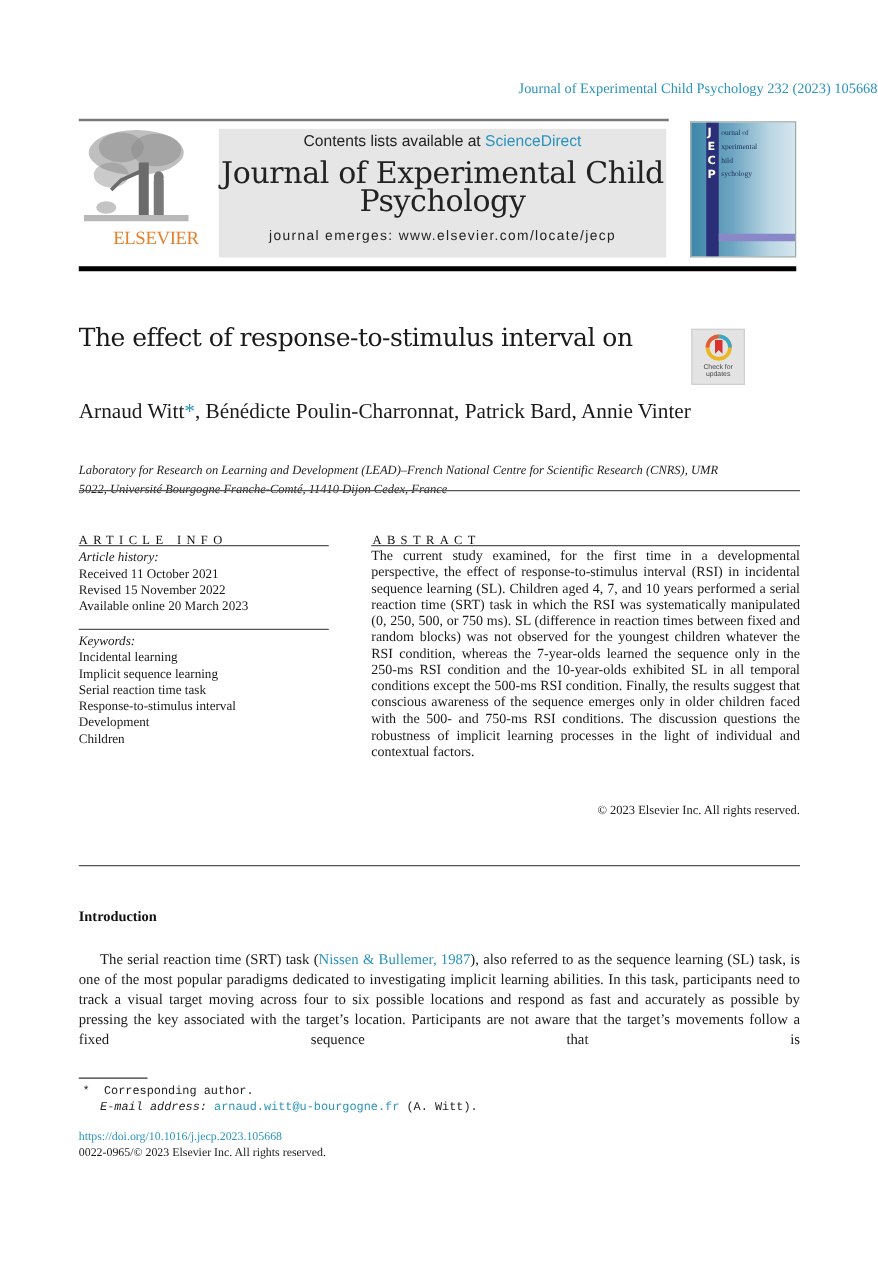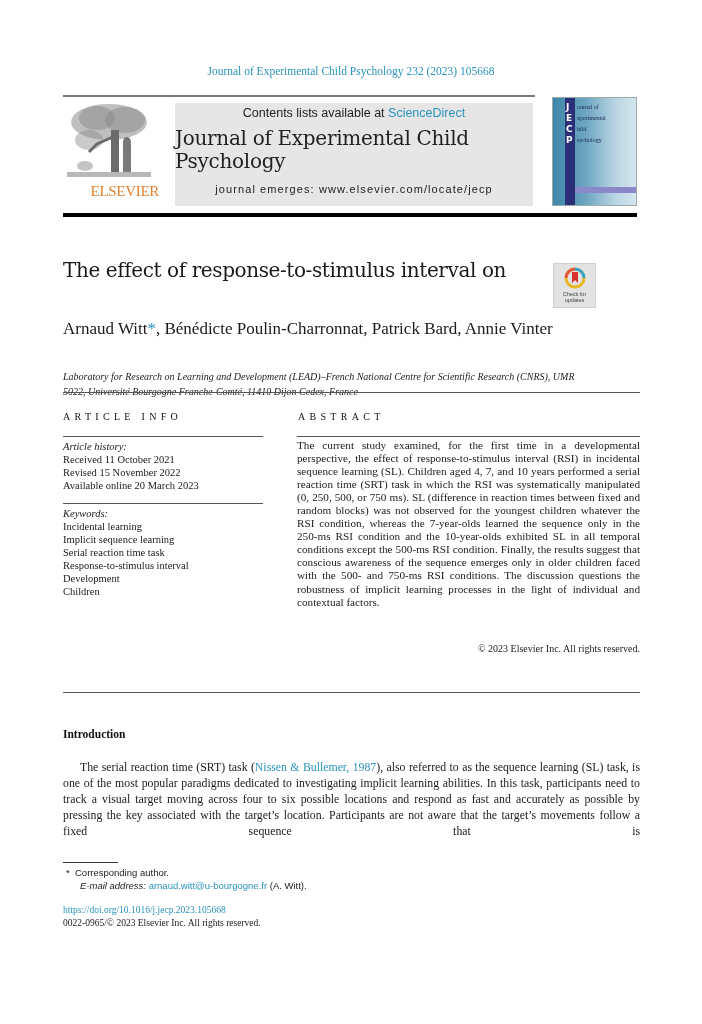--- a/index.html
+++ b/index.html
@@ -1,31 +1,31 @@
 <!DOCTYPE html>
 <html><head>
 <meta charset="utf-8">
 <style>
   * { margin: 0; padding: 0; box-sizing: border-box; }
   html, body { width: 702px; height: 1024px; background: #ffffff; overflow: hidden; }
   body { position: relative; font-family: "DejaVu Serif", "Liberation Serif", serif; color: #1a1a1a; }
   .abs { position: absolute; }
   .link { color: #2a93bd; }
 
-  .journal-ref { top: 65px; left: 0; width: 702px; text-align: center; font-family: "Liberation Serif", serif; font-size: 11.5px; color: #2a93bd; }
+  .journal-ref { top: 65px; left: 0; width: 702px; text-align: right; font-family: "Liberation Serif", serif; font-size: 11.5px; color: #2a93bd; }
 
   .top-rule { top: 95px; left: 63px; width: 472px; height: 2px; background: #7a7a7a; }
 
   .elsevier-logo { top: 100px; left: 63px; width: 92px; height: 106px; }
   .tree { position: absolute; top: 0; left: 4px; width: 84px; height: 80px; }
   .elsevier-word { position: absolute; top: 83px; left: 4px; width: 92px; text-align: right; font-family: "Liberation Serif", serif; font-size: 15px; color: #e4812f; letter-spacing: -0.3px; }
 
   .gray-panel { top: 103px; left: 175px; width: 358px; height: 103px; background: #e6e6e6; }
   .contents-line { position: absolute; top: 3px; left: 0; width: 100%; text-align: center; font-family: "Liberation Sans", sans-serif; font-size: 12.5px; color: #222; }
-  .journal-title { position: absolute; top: 24px; left: 0; width: 100%; font-family: "DejaVu Serif", serif; font-size: 20px; line-height: 23px; color: #222; font-weight: normal; letter-spacing: -0.3px; }
+  .journal-title { position: absolute; top: 24px; left: 0; width: 100%; text-align: center; font-family: "DejaVu Serif", serif; font-size: 24px; line-height: 23px; color: #222; font-weight: normal; letter-spacing: -0.3px; }
   .homepage-line { position: absolute; top: 80px; left: 0; width: 100%; text-align: center; font-family: "Liberation Sans", sans-serif; font-size: 11px; letter-spacing: 1.1px; color: #222; }
 
   .cover { top: 97px; left: 552px; width: 85px; height: 109px; border: 1px solid #9aa; background: linear-gradient(90deg, #3d86a8 0%, #6ea6c2 40%, #b9d5e3 75%, #d5e6ee 100%); overflow: hidden; }
   .cover-strip { position: absolute; left: 12px; top: 0; width: 10px; height: 109px; background: #2b2f78; }
   .cover-letters { position: absolute; left: 13px; top: 4px; font-family: "DejaVu Sans", sans-serif; font-size: 9px; font-weight: bold; color: #fff; line-height: 11px; }
   .cover-words { position: absolute; left: 24px; top: 4px; font-family: "Liberation Serif", serif; font-size: 6px; color: #1a2a55; line-height: 11px; }
   .cover-band { position: absolute; left: 22px; bottom: 12px; width: 63px; height: 6px; background: #8a88c9; }
 
   .thick-rule { top: 213px; left: 63px; width: 574px; height: 4px; background: #000; }
 
@@ -36,21 +36,21 @@
   .check-label { position: absolute; top: 27px; left: 0; width: 100%; text-align: center; font-family: "Liberation Sans", sans-serif; font-size: 5.5px; line-height: 6px; color: #444; }
 
   .authors { top: 319px; left: 63px; width: 580px; font-family: "Liberation Serif", serif; font-size: 17px; color: #1a1a1a; }
   .authors .star { color: #2a93bd; }
 
   .affiliation { top: 346px; left: 63px; width: 580px; font-family: "Liberation Serif", serif; font-style: italic; font-size: 10px; line-height: 14.5px; color: #222; margin-top: 24px; }
 
   .rule-thin { height: 1px; background: #555; }
   .rule-1 { top: 392px; left: 63px; width: 577px; }
 
-  .section-head { font-family: "Liberation Serif", serif; font-size: 10px; letter-spacing: 4.3px; color: #111; }
+  .section-head { font-family: "Liberation Serif", serif; font-size: 10px; letter-spacing: 4.3px; color: #111; margin-top: 16px; }
   .info-head { top: 411px; left: 63px; }
   .abstract-head { top: 411px; left: 298px; }
 
   .rule-info-1 { top: 436px; left: 63px; width: 200px; }
   .rule-abs-1 { top: 436px; left: 297px; width: 343px; }
 
   .info-block { left: 63px; width: 200px; font-family: "Liberation Serif", serif; font-size: 10.5px; line-height: 13px; color: #1a1a1a; }
   .info-block .italic { font-style: italic; }
   .history { top: 440px; }
   .rule-info-2 { top: 503px; left: 63px; width: 200px; }
@@ -59,21 +59,21 @@
   .abstract-body { top: 439px; left: 297px; width: 343px; font-family: "Liberation Serif", serif; font-size: 11.2px; line-height: 13.05px; text-align: justify; color: #1a1a1a; }
   .abstract-copy { top: 643px; left: 297px; width: 343px; text-align: right; font-family: "Liberation Serif", serif; font-size: 10px; color: #1a1a1a; }
 
   .rule-2 { top: 692px; left: 63px; width: 577px; }
 
   .intro-head { top: 728px; left: 63px; font-family: "Liberation Serif", serif; font-weight: bold; font-size: 11.5px; color: #111; }
   .intro-body { top: 759px; left: 63px; width: 577px; font-family: "Liberation Serif", serif; font-size: 11.8px; line-height: 16.1px; text-align: justify; text-align-last: justify; color: #1a1a1a; }
   .intro-body .indent { display: inline-block; width: 17px; }
 
   .fn-rule { top: 862px; left: 63px; width: 55px; height: 1px; background: #333; }
-  .footnote { left: 63px; font-family: Liberation Sans, sans-serif; font-size: 9.5px; line-height: 13px; color: #1a1a1a; text-align: right; }
+  .footnote { left: 63px; font-family: Liberation Mono, monospace; font-size: 9.5px; line-height: 13px; color: #1a1a1a; text-align: right; }
   .fn-1 { top: 866px; left: 66px; }
   .fn-2 { top: 879px; left: 80px; }
   .fn-2 .italic { font-style: italic; }
 
   .doi { top: 905px; left: 63px; font-family: "Liberation Serif", serif; font-size: 9.5px; color: #2a93bd; }
   .issn { top: 918px; left: 63px; font-family: "Liberation Serif", serif; font-size: 9.5px; color: #1a1a1a; }
 </style>
 </head>
 <body>
 

